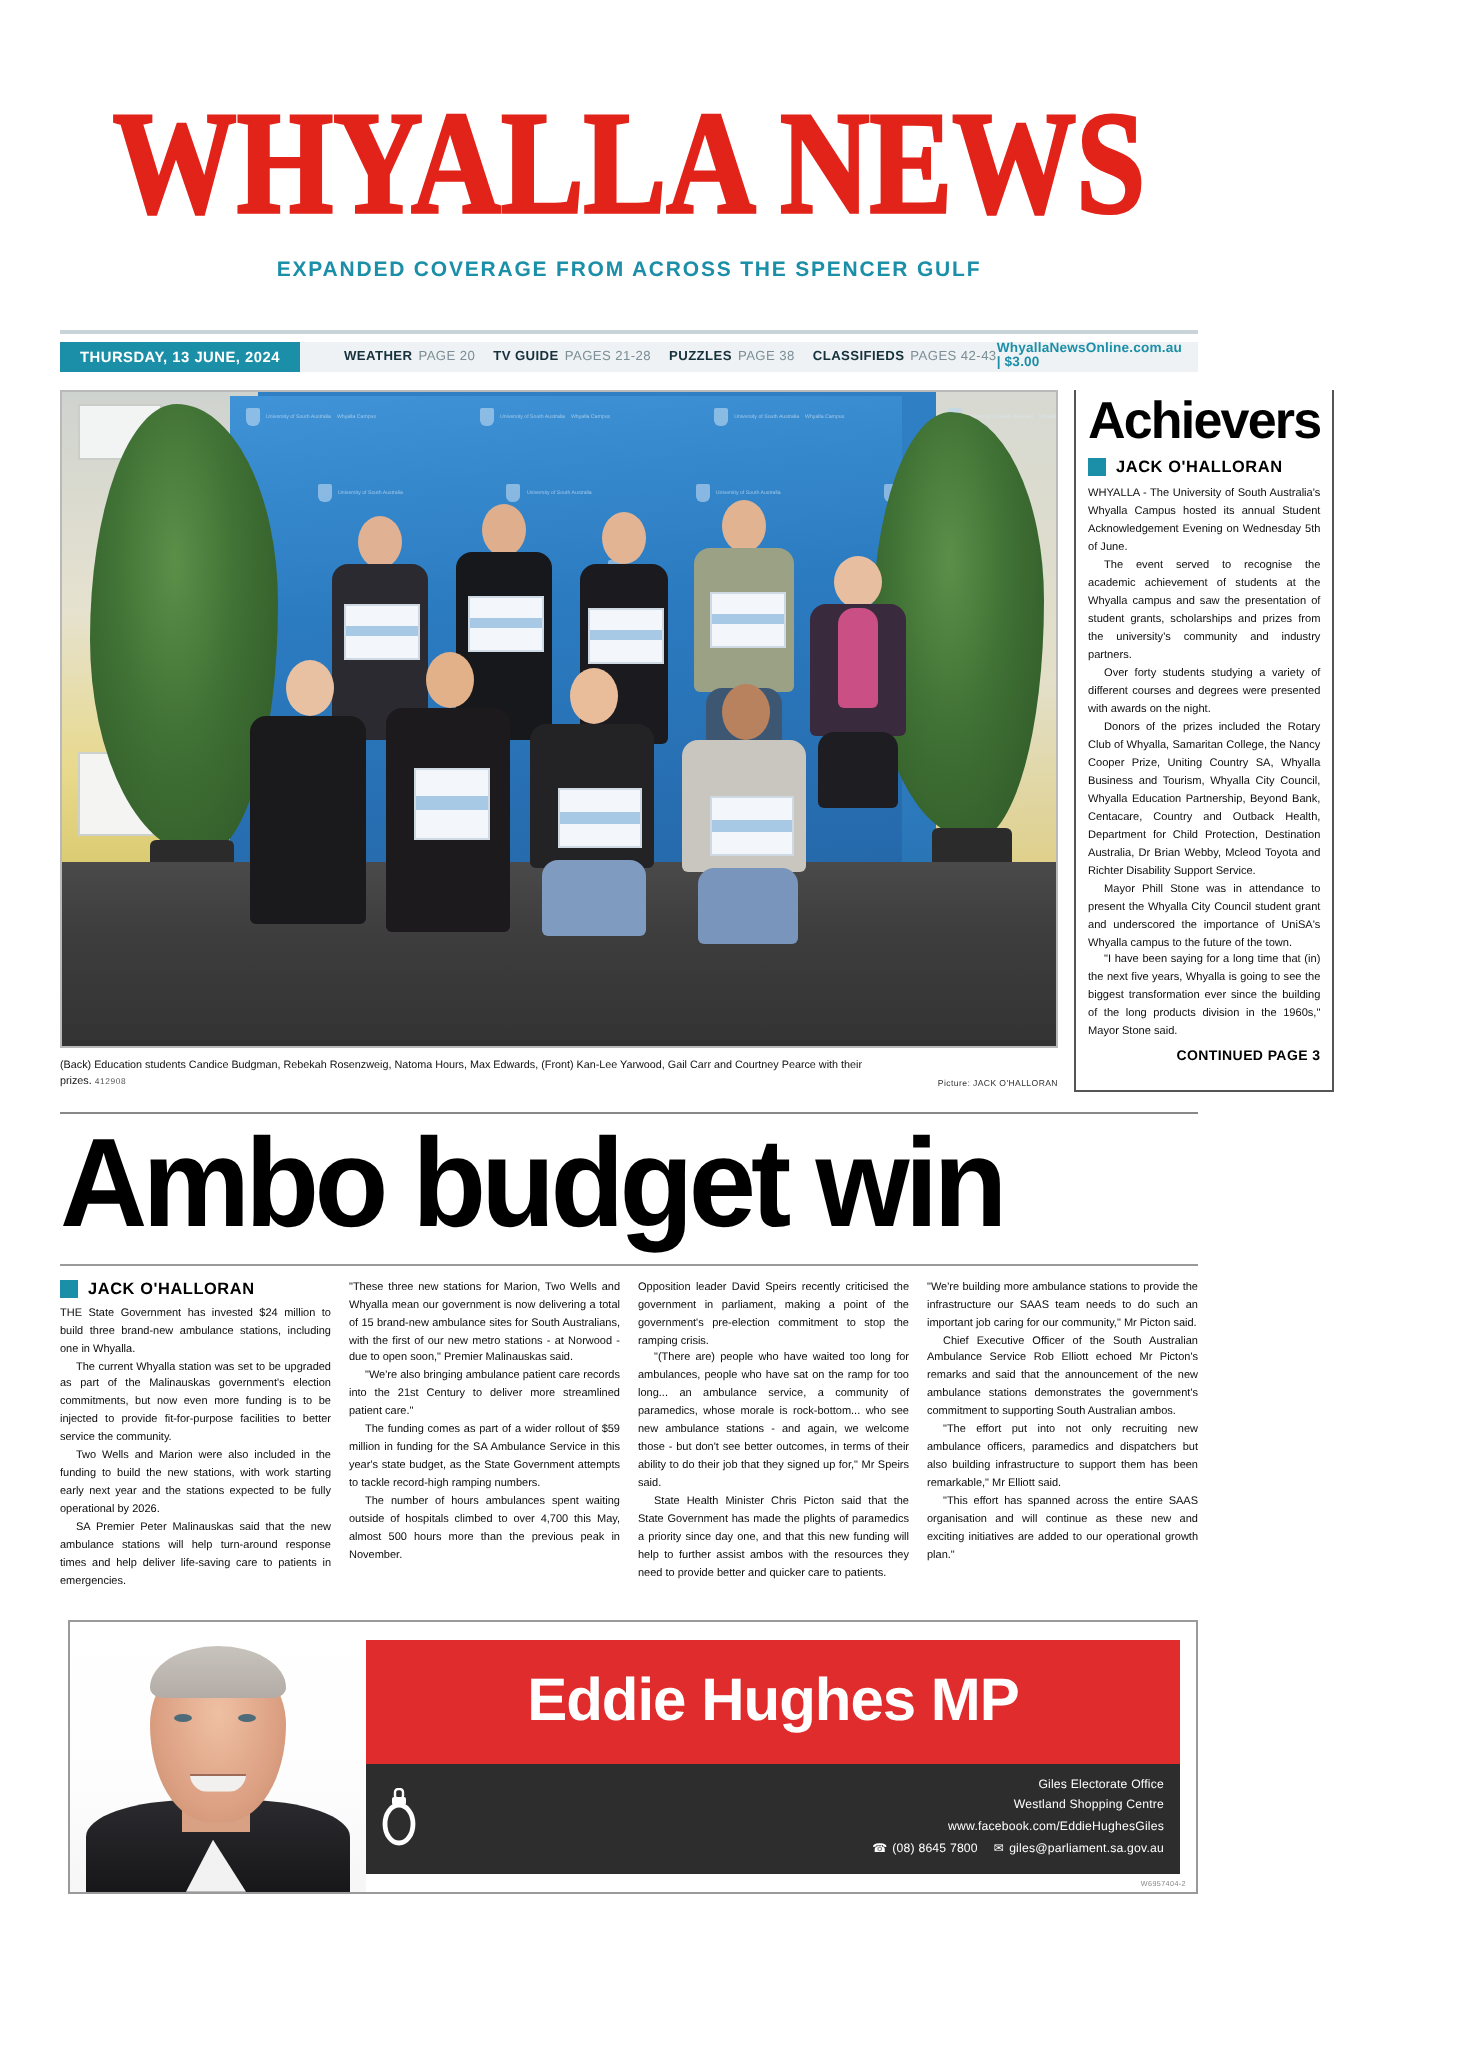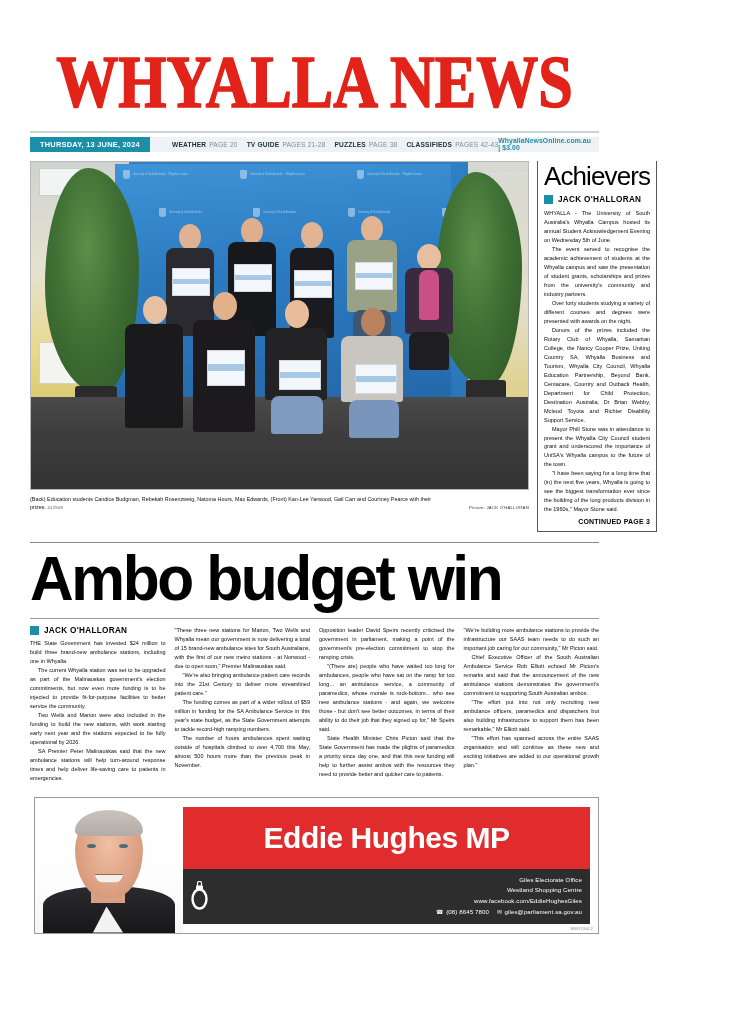--- a/index.html
+++ b/index.html
@@ -192,21 +192,21 @@
     width: 164px;
     border-left: 1px solid #555;
     border-right: 1px solid #555;
     border-bottom: 1px solid #555;
     box-sizing: border-box;
     padding: 0 6px 6px 6px;
     position: relative;
   }
   .side-title {
     font-family: "Liberation Sans", sans-serif;
-    font-weight: normal;
+    font-weight: bold;
     font-size: 26px;
     letter-spacing: -0.9px;
     margin: 2px 0 6px 0;
     line-height: 1;
   }
   .byline {
     display: flex;
     align-items: center;
     gap: 5px;
     margin-bottom: 5px;
@@ -401,20 +401,21 @@
     letter-spacing: 0.2px;
   }
 </style>
 </head>
 <body>
 
 <div class="page">
 
   <div class="masthead">
     <div class="masthead-title">WHYALLA NEWS</div>
+    <div class="masthead-sub">EXPANDED COVERAGE FROM ACROSS THE SPENCER GULF</div>
   </div>
 
   <div class="infobar-wrap">
     <div class="infobar">
       <div class="infobar-date">THURSDAY, 13 JUNE, 2024</div>
       <div class="infobar-links">
         <span class="ib-item">
           <span class="ib-label">WEATHER</span>
           <span class="ib-page">PAGE 20</span>
         </span>

